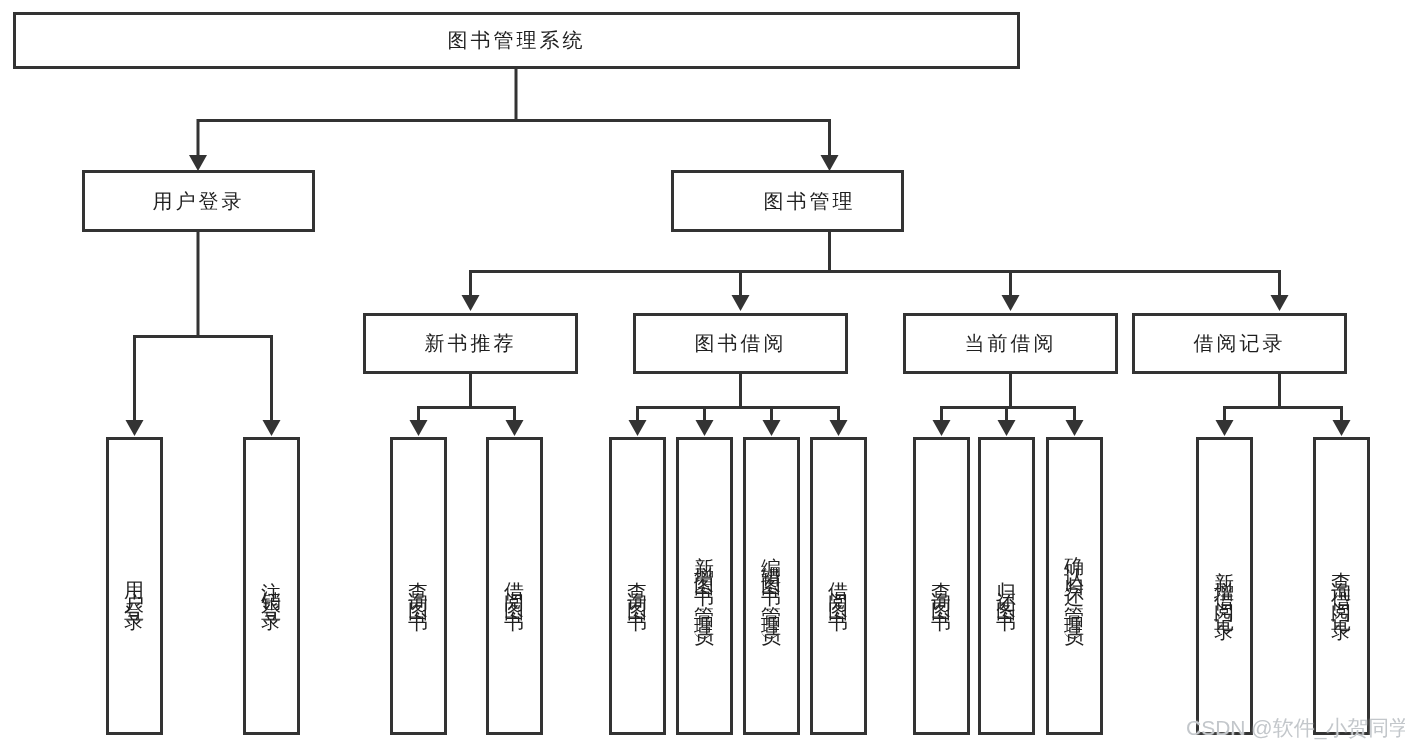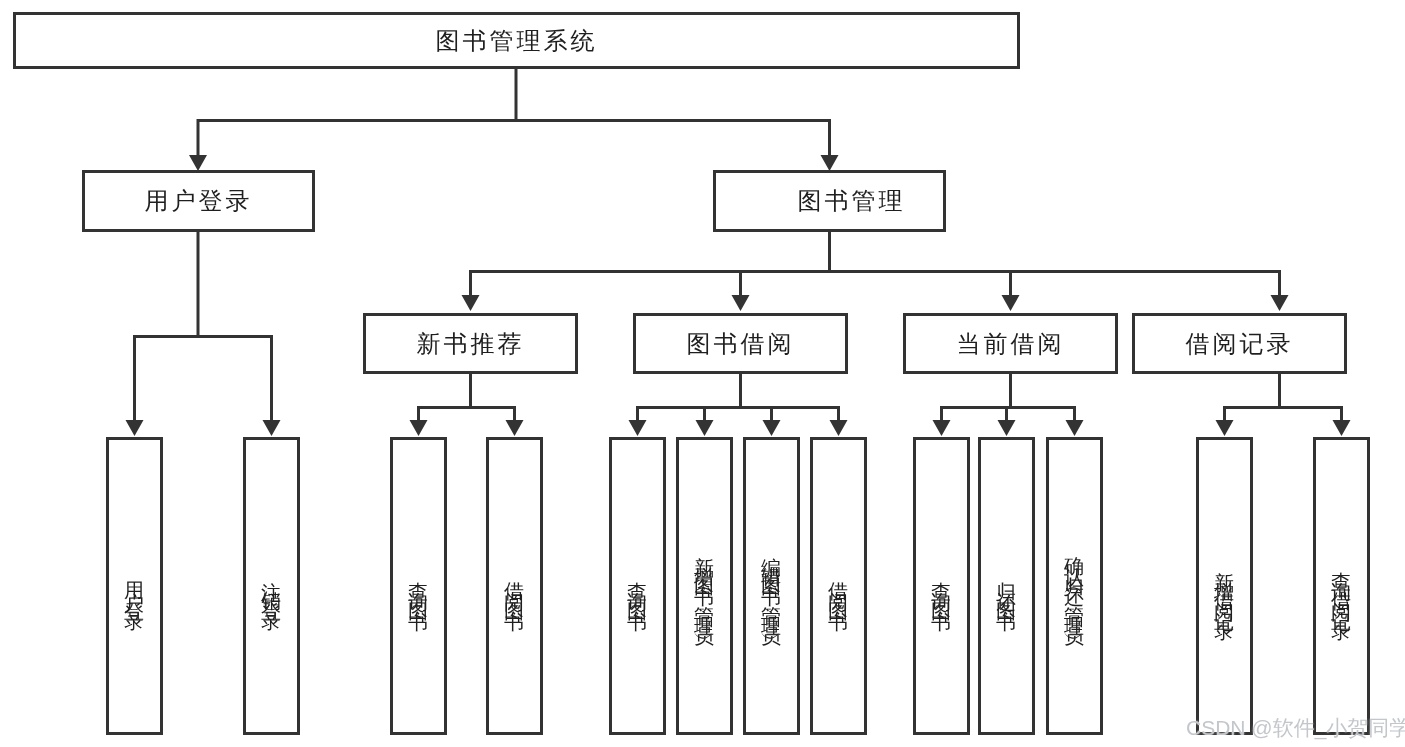--- a/index.html
+++ b/index.html
@@ -27,37 +27,37 @@
     box-sizing: border-box;
     border: 3px solid #333333;
     background: #ffffff;
     display: flex;
     align-items: center;
     justify-content: center;
     z-index: 1;
     color: #1f1f1f;
   }
   .hlabel {
-    font-size: 24px;
+    font-size: 20px;
     letter-spacing: 3px;
     white-space: nowrap;
   }
   .leaf .vlabel {
     writing-mode: vertical-rl;
     text-orientation: mixed;
     font-size: 20px;
     letter-spacing: 10px;
     line-height: 1;
     white-space: nowrap;
   }
   
   .n-root   { left: 13px;   top: 12px;  width: 1007px; height: 57px; }
   
   .n-login  { left: 82px;   top: 170px; width: 233px;  height: 62px; }
-  .n-mgmt   { left: 713px;  top: 170px; width: 233px;  height: 62px; padding-left: 44px; }
+  .n-mgmt   { left: 671px;  top: 170px; width: 233px;  height: 62px; padding-left: 44px; }
   
   .n-l3     { top: 313px; width: 215px; height: 61px; }
   .n-newrec { left: 363px;  }
   .n-borrow { left: 633px;  }
   .n-curr   { left: 903px;  }
   .n-record { left: 1132px; }
   
   .leaf     { top: 437px; width: 57px; height: 298px; }
   .lf-1a { left: 106px; }
   .lf-1b { left: 243px; }

